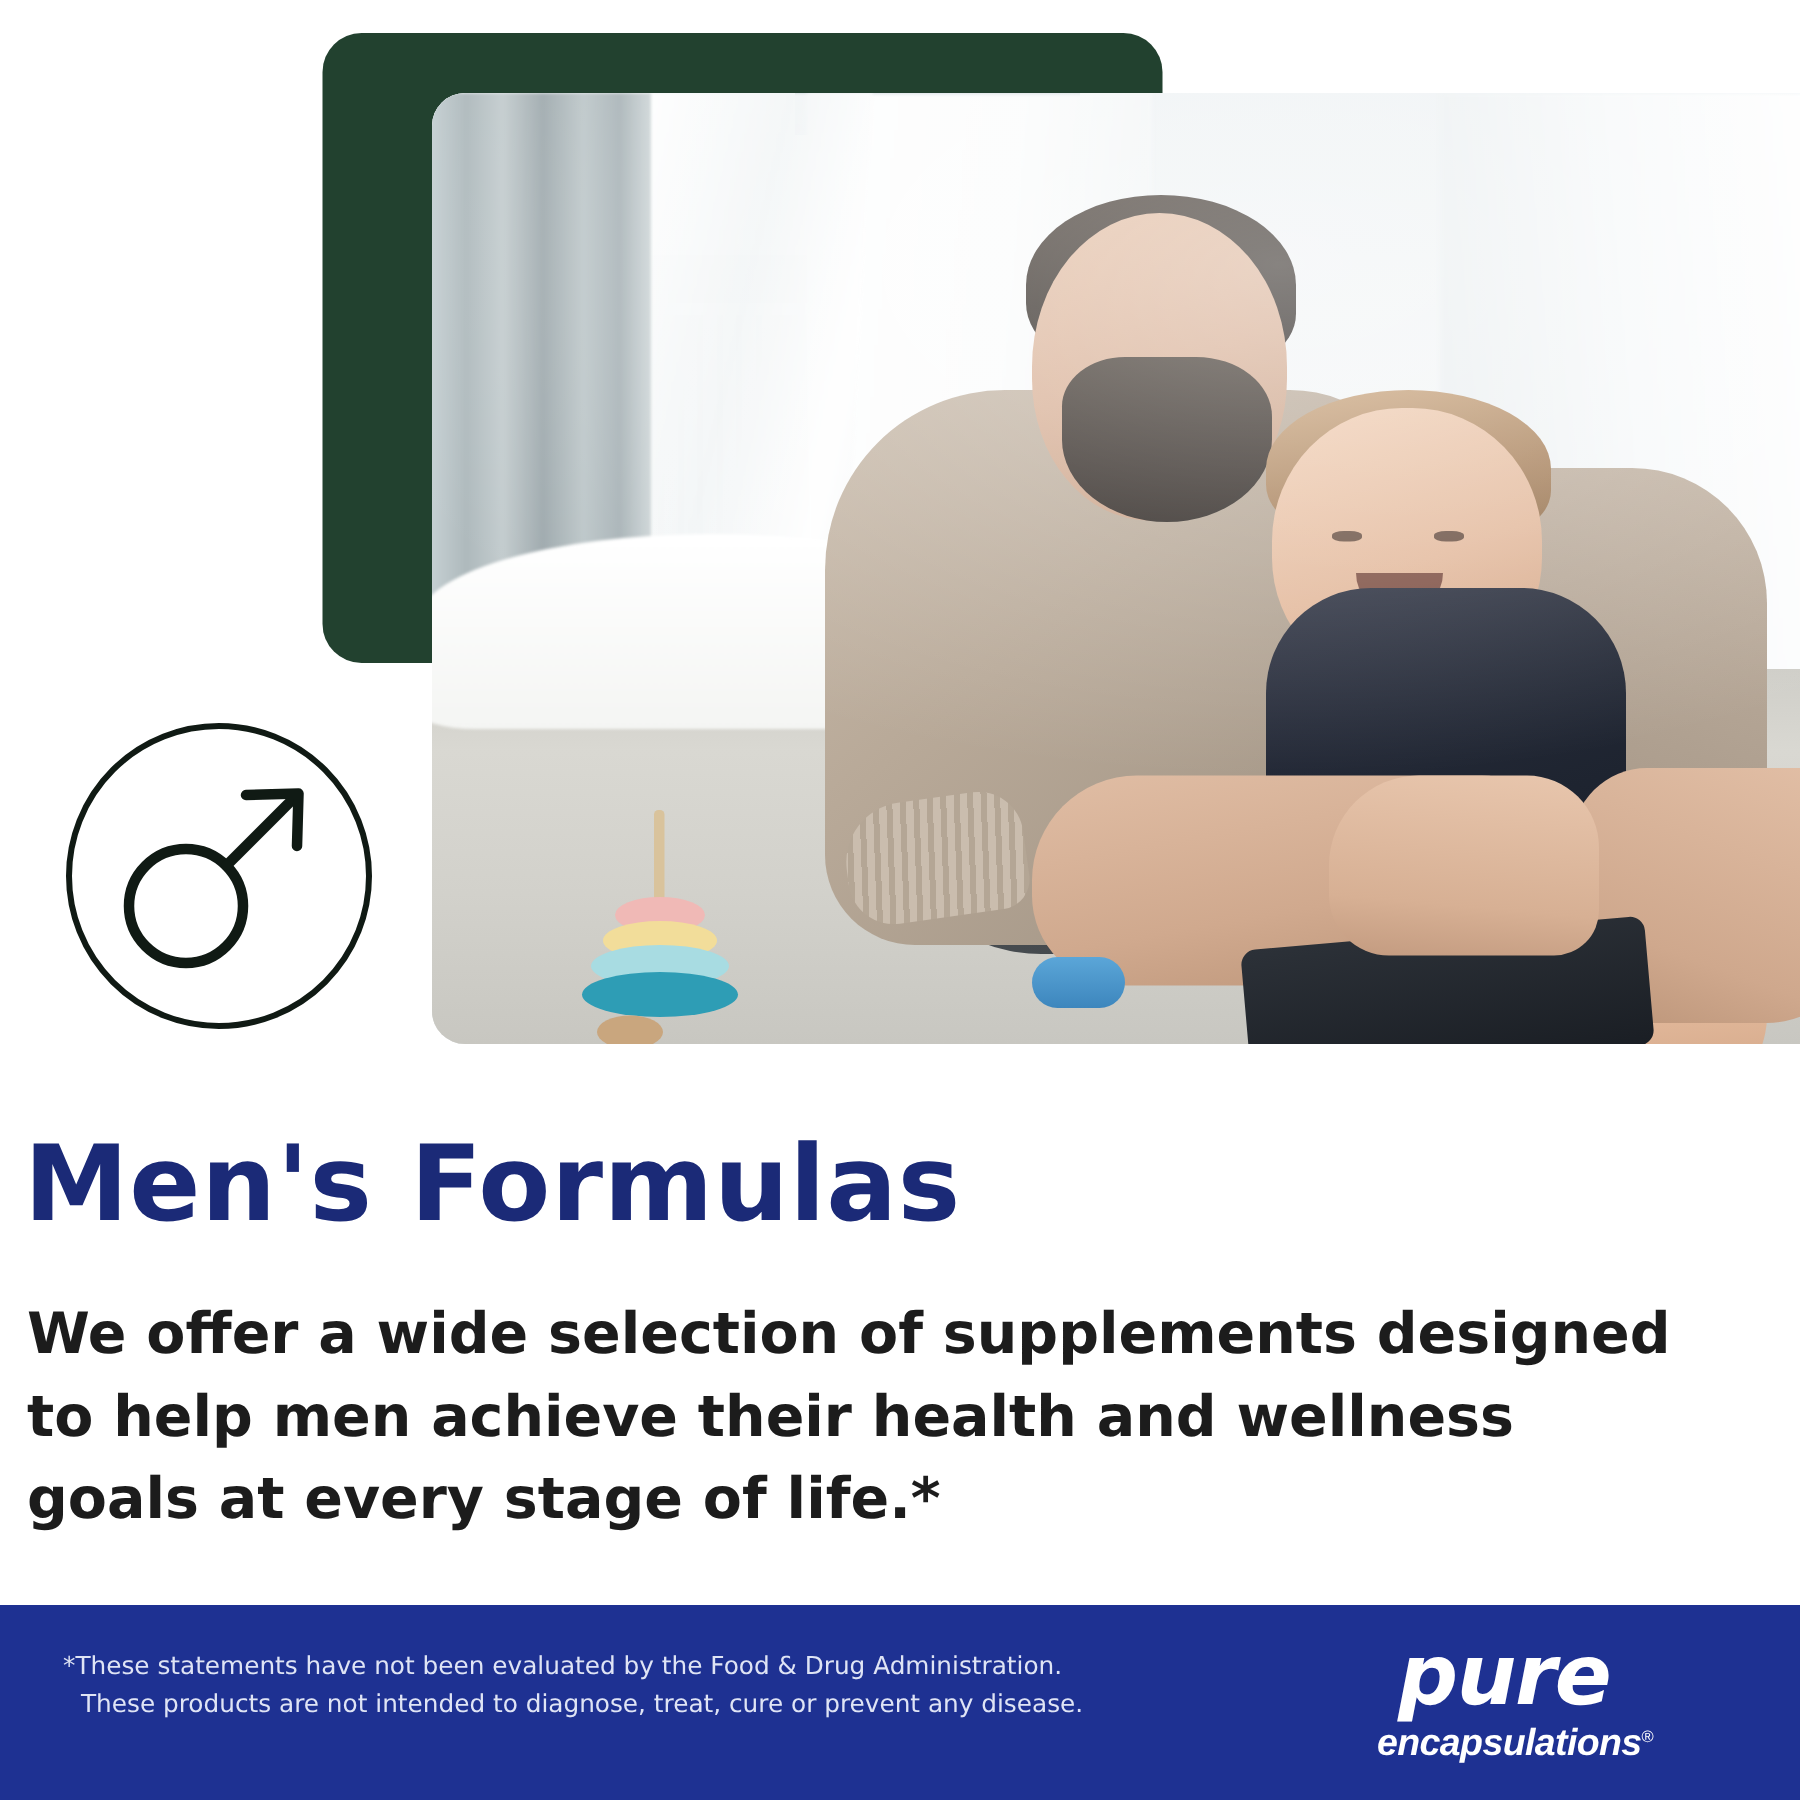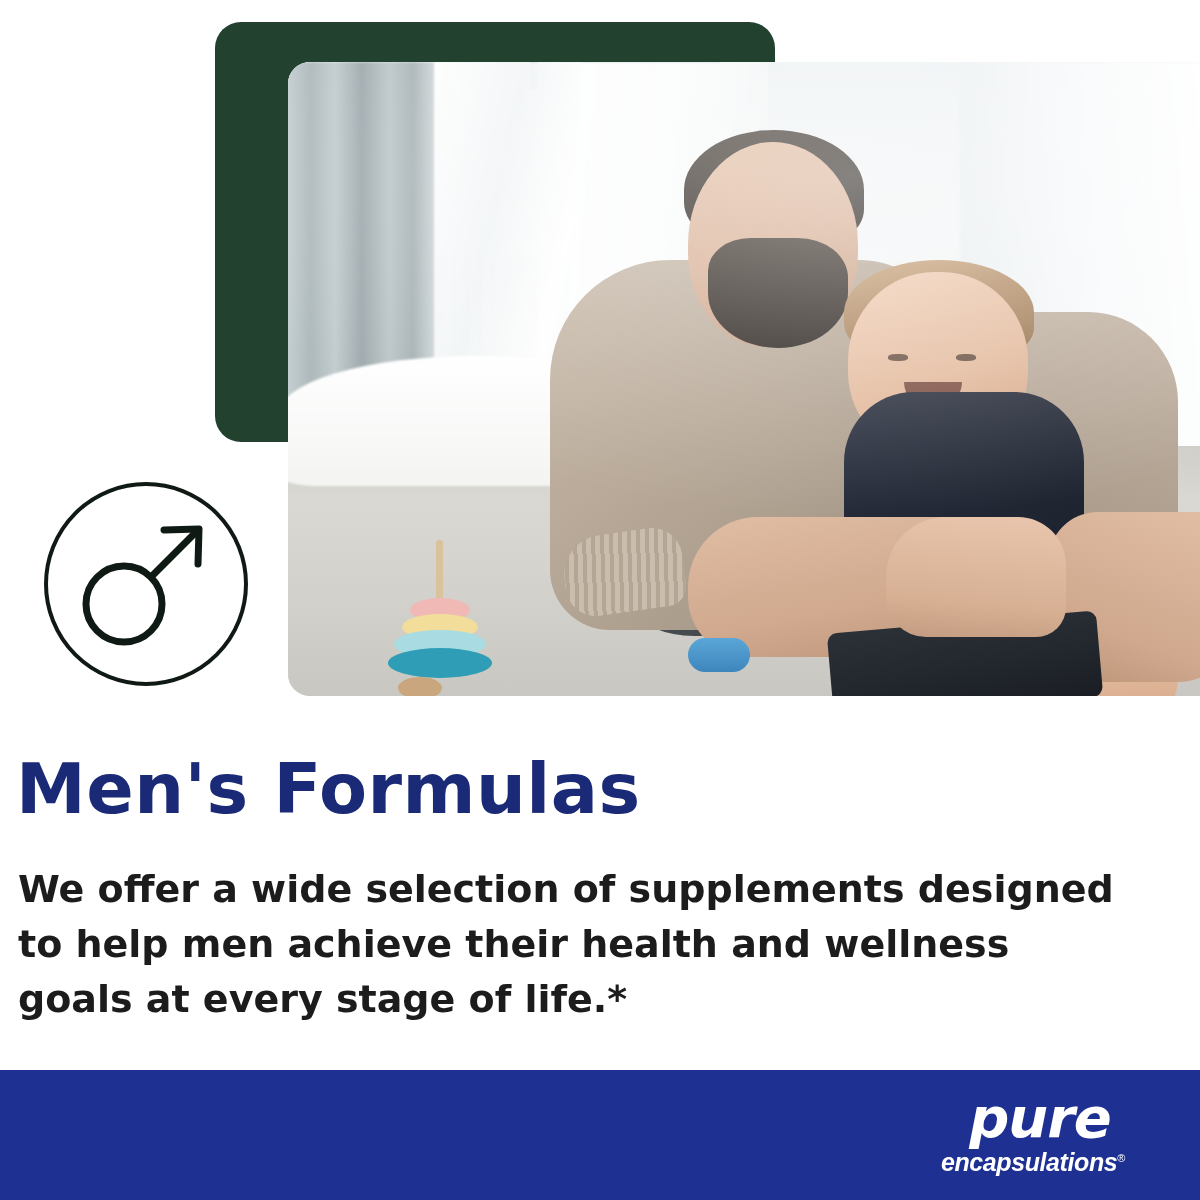--- a/index.html
+++ b/index.html
@@ -319,21 +319,21 @@
   }
   .disclaimer .line2 { padding-left: 12px; display: block; }
 
   .logo {
     position: absolute;
     right: 52px;
     top: 22px;
     width: 230px;
     height: 86px;
     color: #ffffff;
-    text-align: center;
+    text-align: left;
   }
   .logo-pure {
     font-family: "DejaVu Sans", sans-serif;
     font-style: italic;
     font-weight: 700;
     font-size: 56px;
     line-height: 52px;
     letter-spacing: -1px;
     display: block;
     padding-left: 14px;
@@ -419,18 +419,22 @@
     </svg>
   </div>
 </div>
 
 <div class="headline">Men's Formulas</div>
 
 <div class="subcopy">We offer a wide selection of supplements designed to help men achieve their health and wellness goals at every stage of life.*</div>
 
 <div class="footer">
 
+  <div class="disclaimer">
+    <span>*These statements have not been evaluated by the Food &amp; Drug Administration.</span>
+    <span class="line2">These products are not intended to diagnose, treat, cure or prevent any disease.</span>
+  </div>
 
   <div class="logo">
     <span class="logo-pure">pure</span>
     <span class="logo-encaps"><span>encapsulations</span><span class="logo-reg">®</span></span>
   </div>
 </div>
 
 </body></html>

